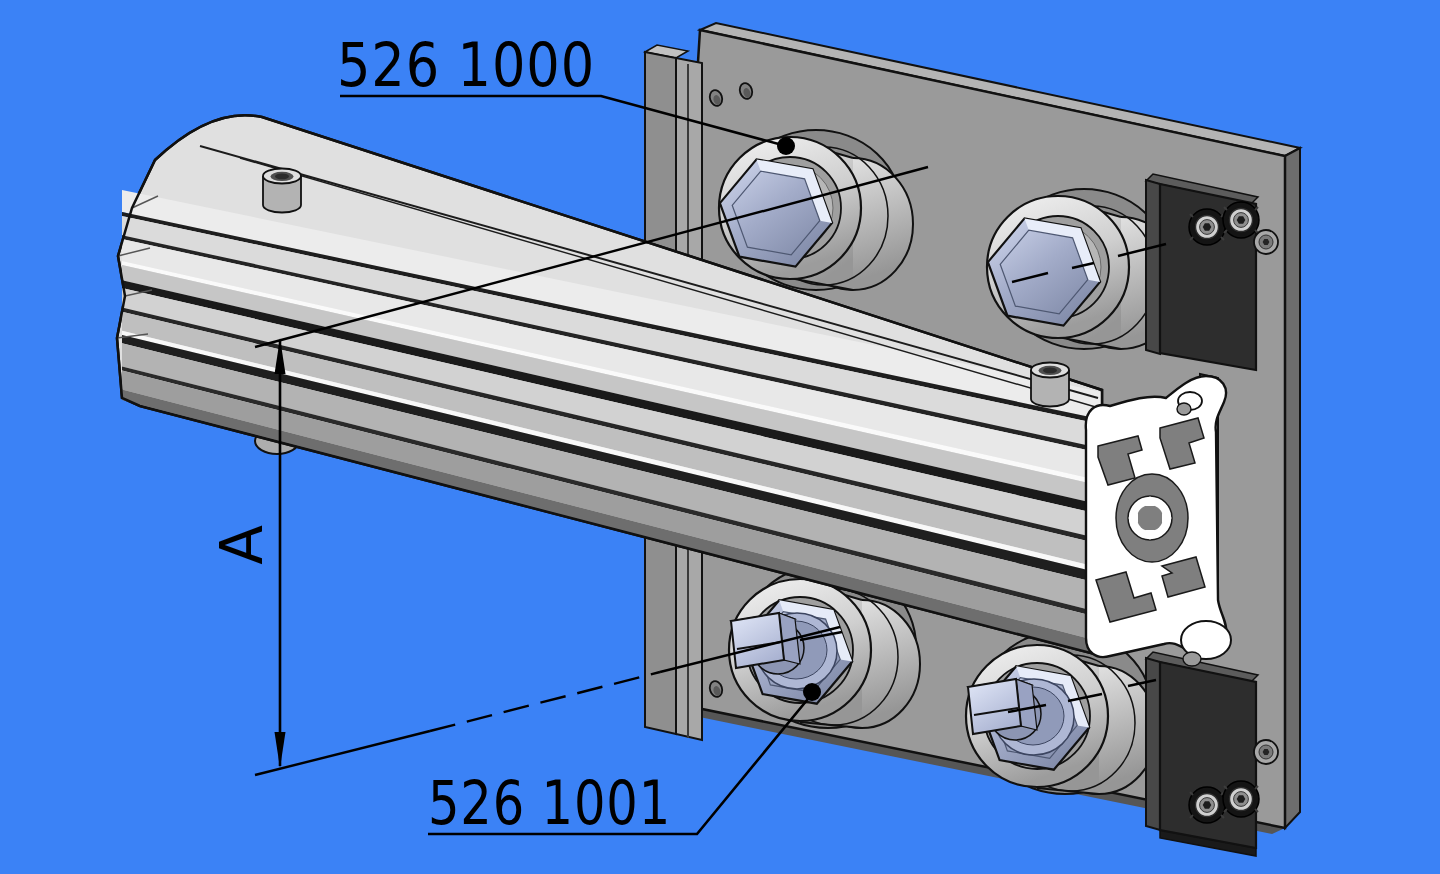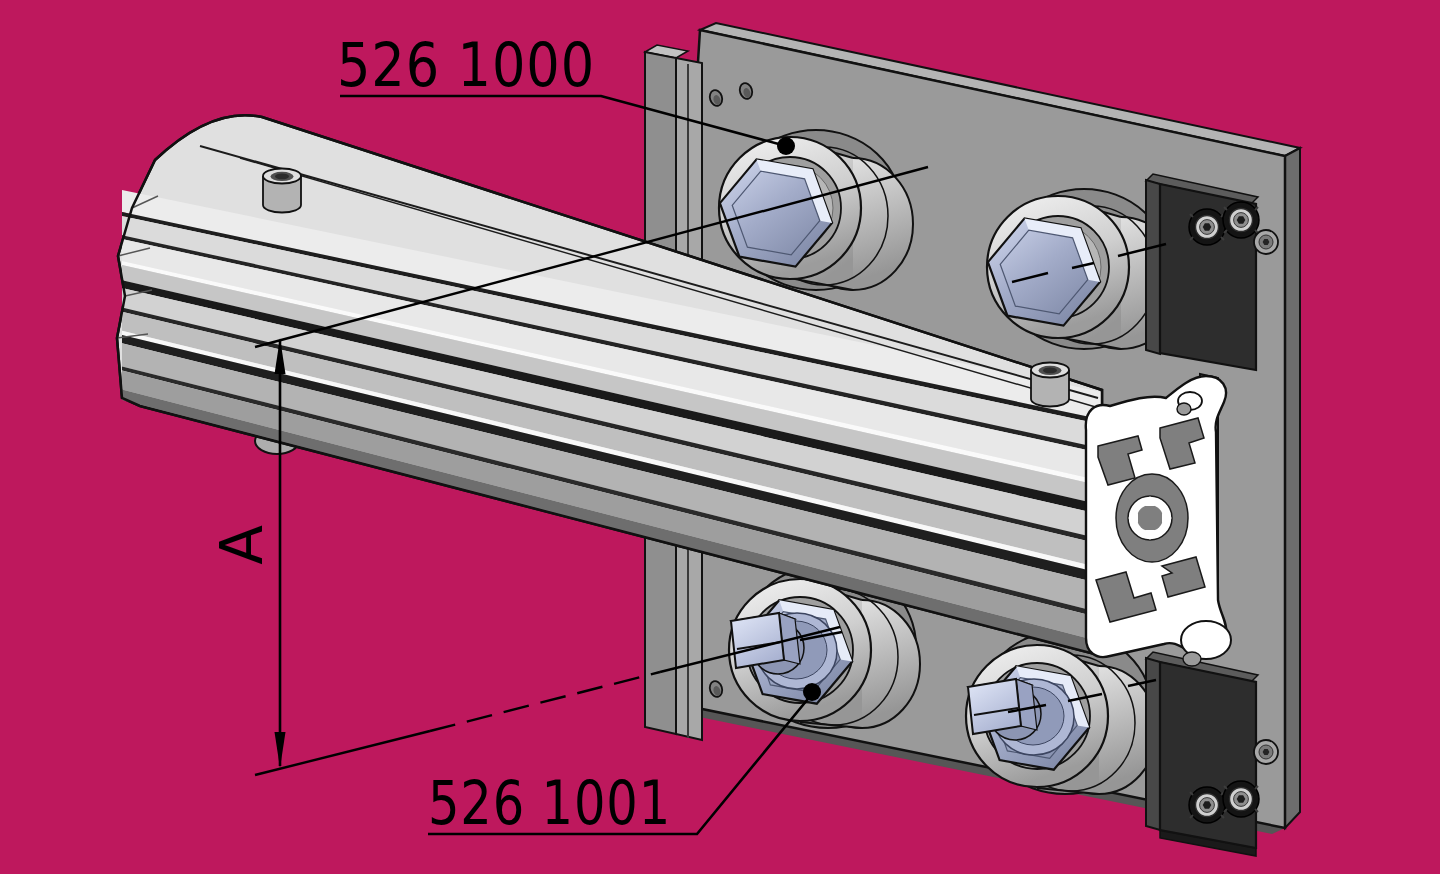--- a/index.html
+++ b/index.html
@@ -1,16 +1,16 @@
 <!DOCTYPE html>
 <html><head>
 <meta charset="utf-8">
 <style>
   html,body{margin:0;padding:0;background:#ffffff;}
-  .stage{position:relative;width:1440px;height:874px;background:#be185d;overflow:hidden;
+  .stage{position:relative;width:1440px;height:874px;background:#3b82f6;overflow:hidden;
          font-family:"DejaVu Sans","Liberation Sans",sans-serif;}
   svg{display:block}
   .callout{fill:#000;font-size:60px;letter-spacing:1px;}
   .dimletter{fill:#000;font-size:58px;}
   .ann{stroke:#000;fill:none;}
 </style>
 </head>
 <body>
 
 <div class="stage">

